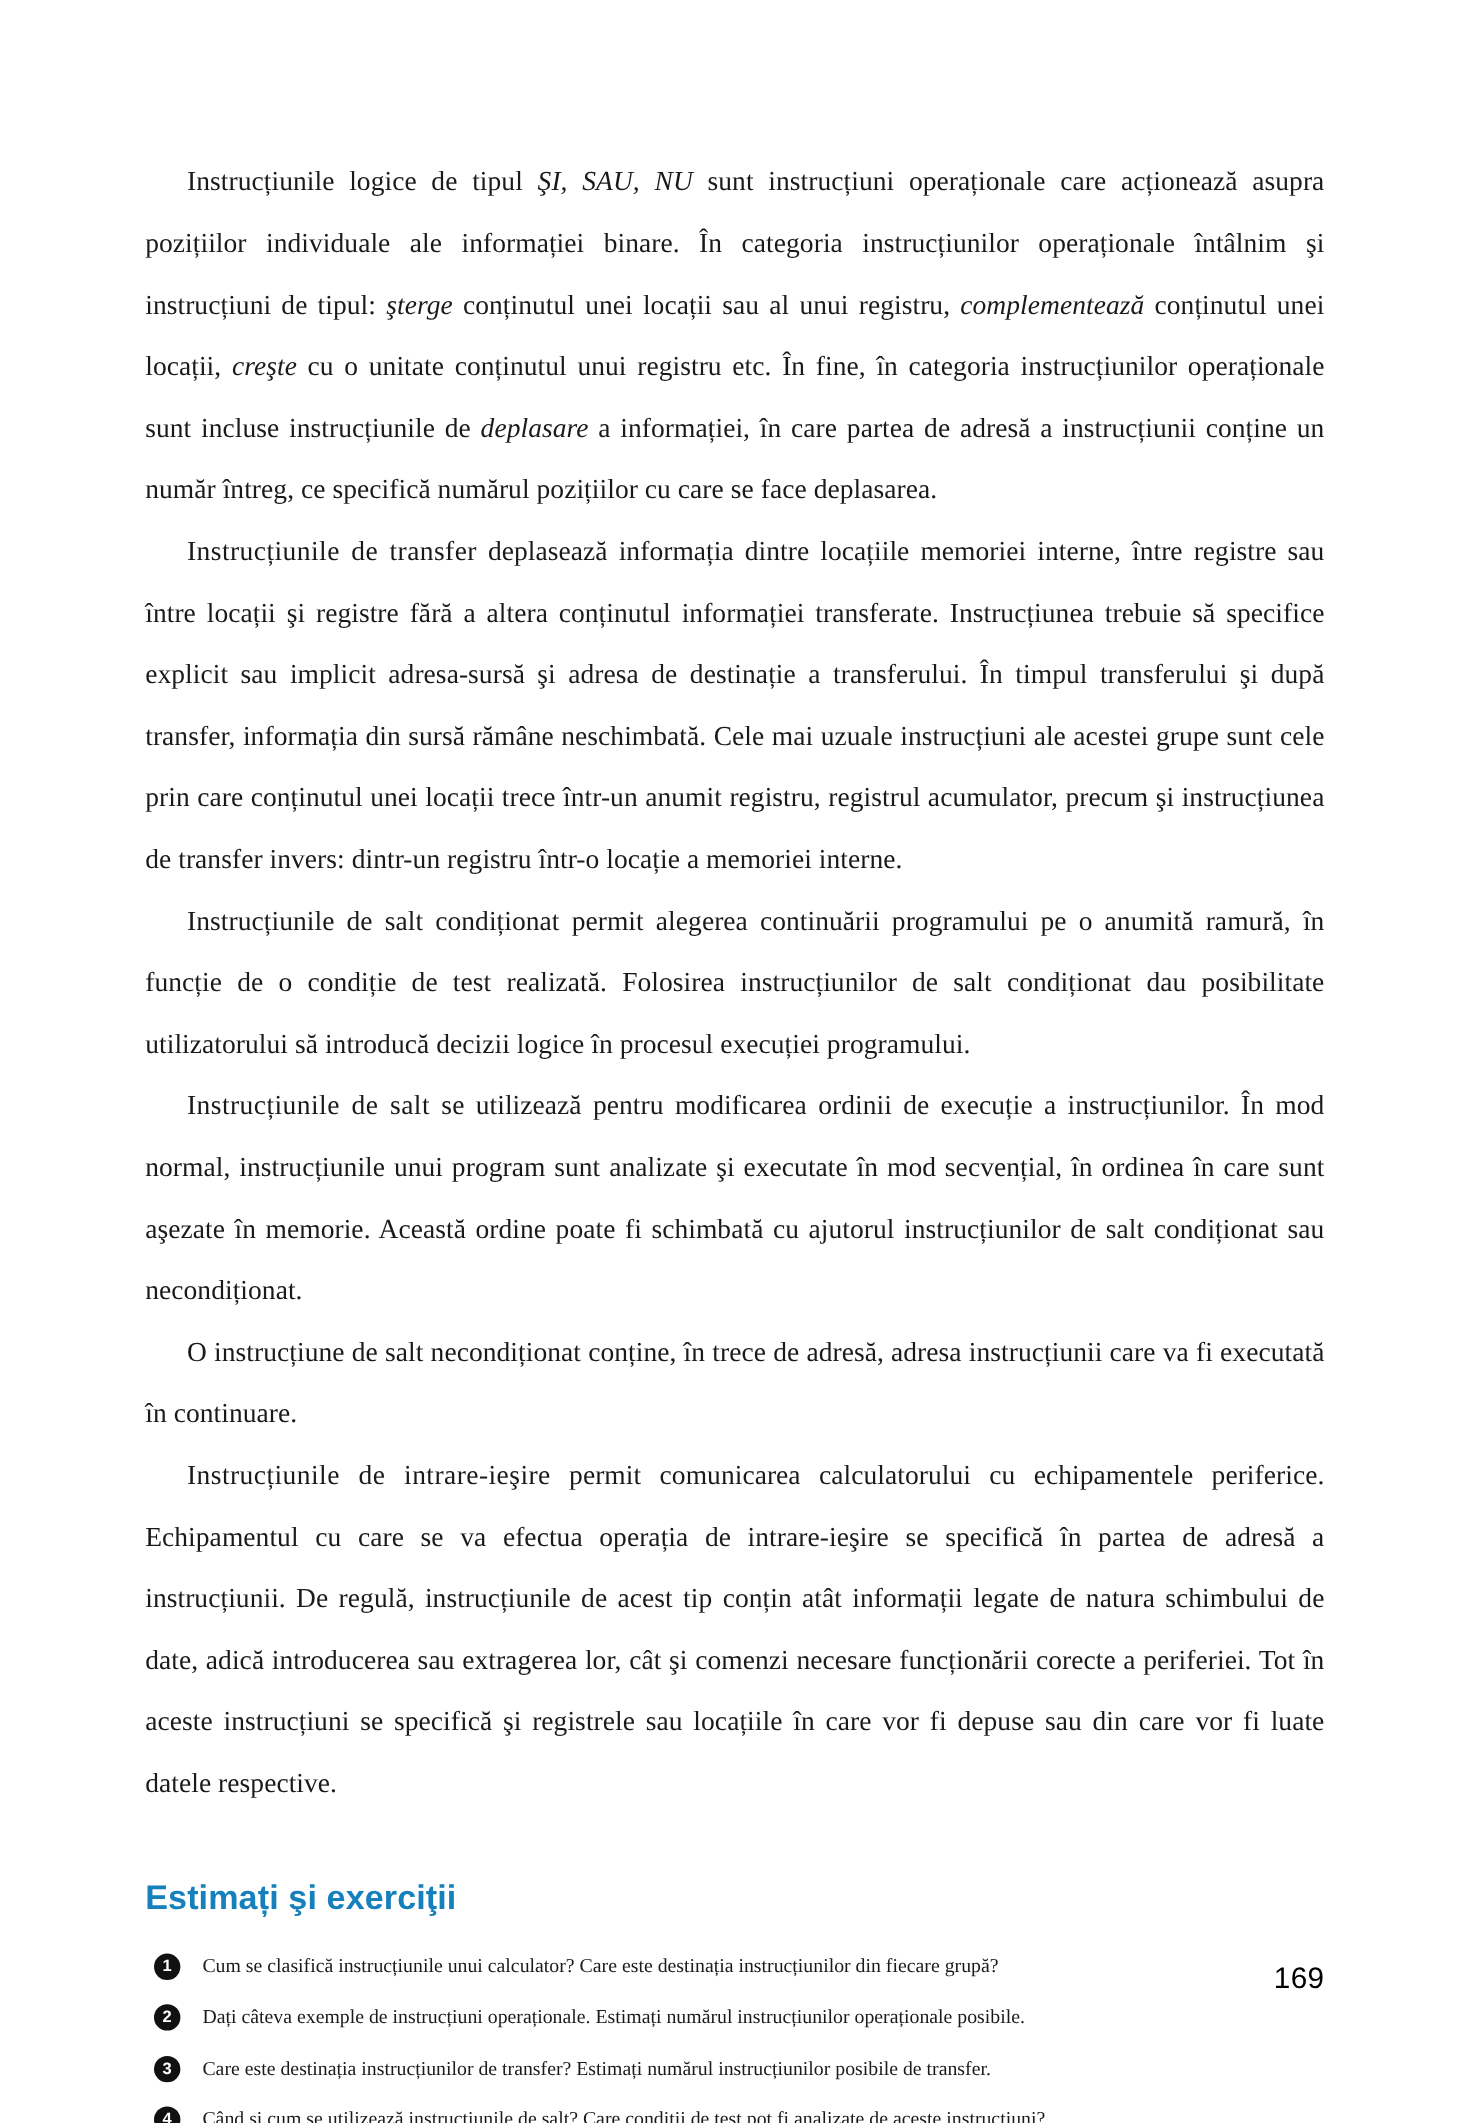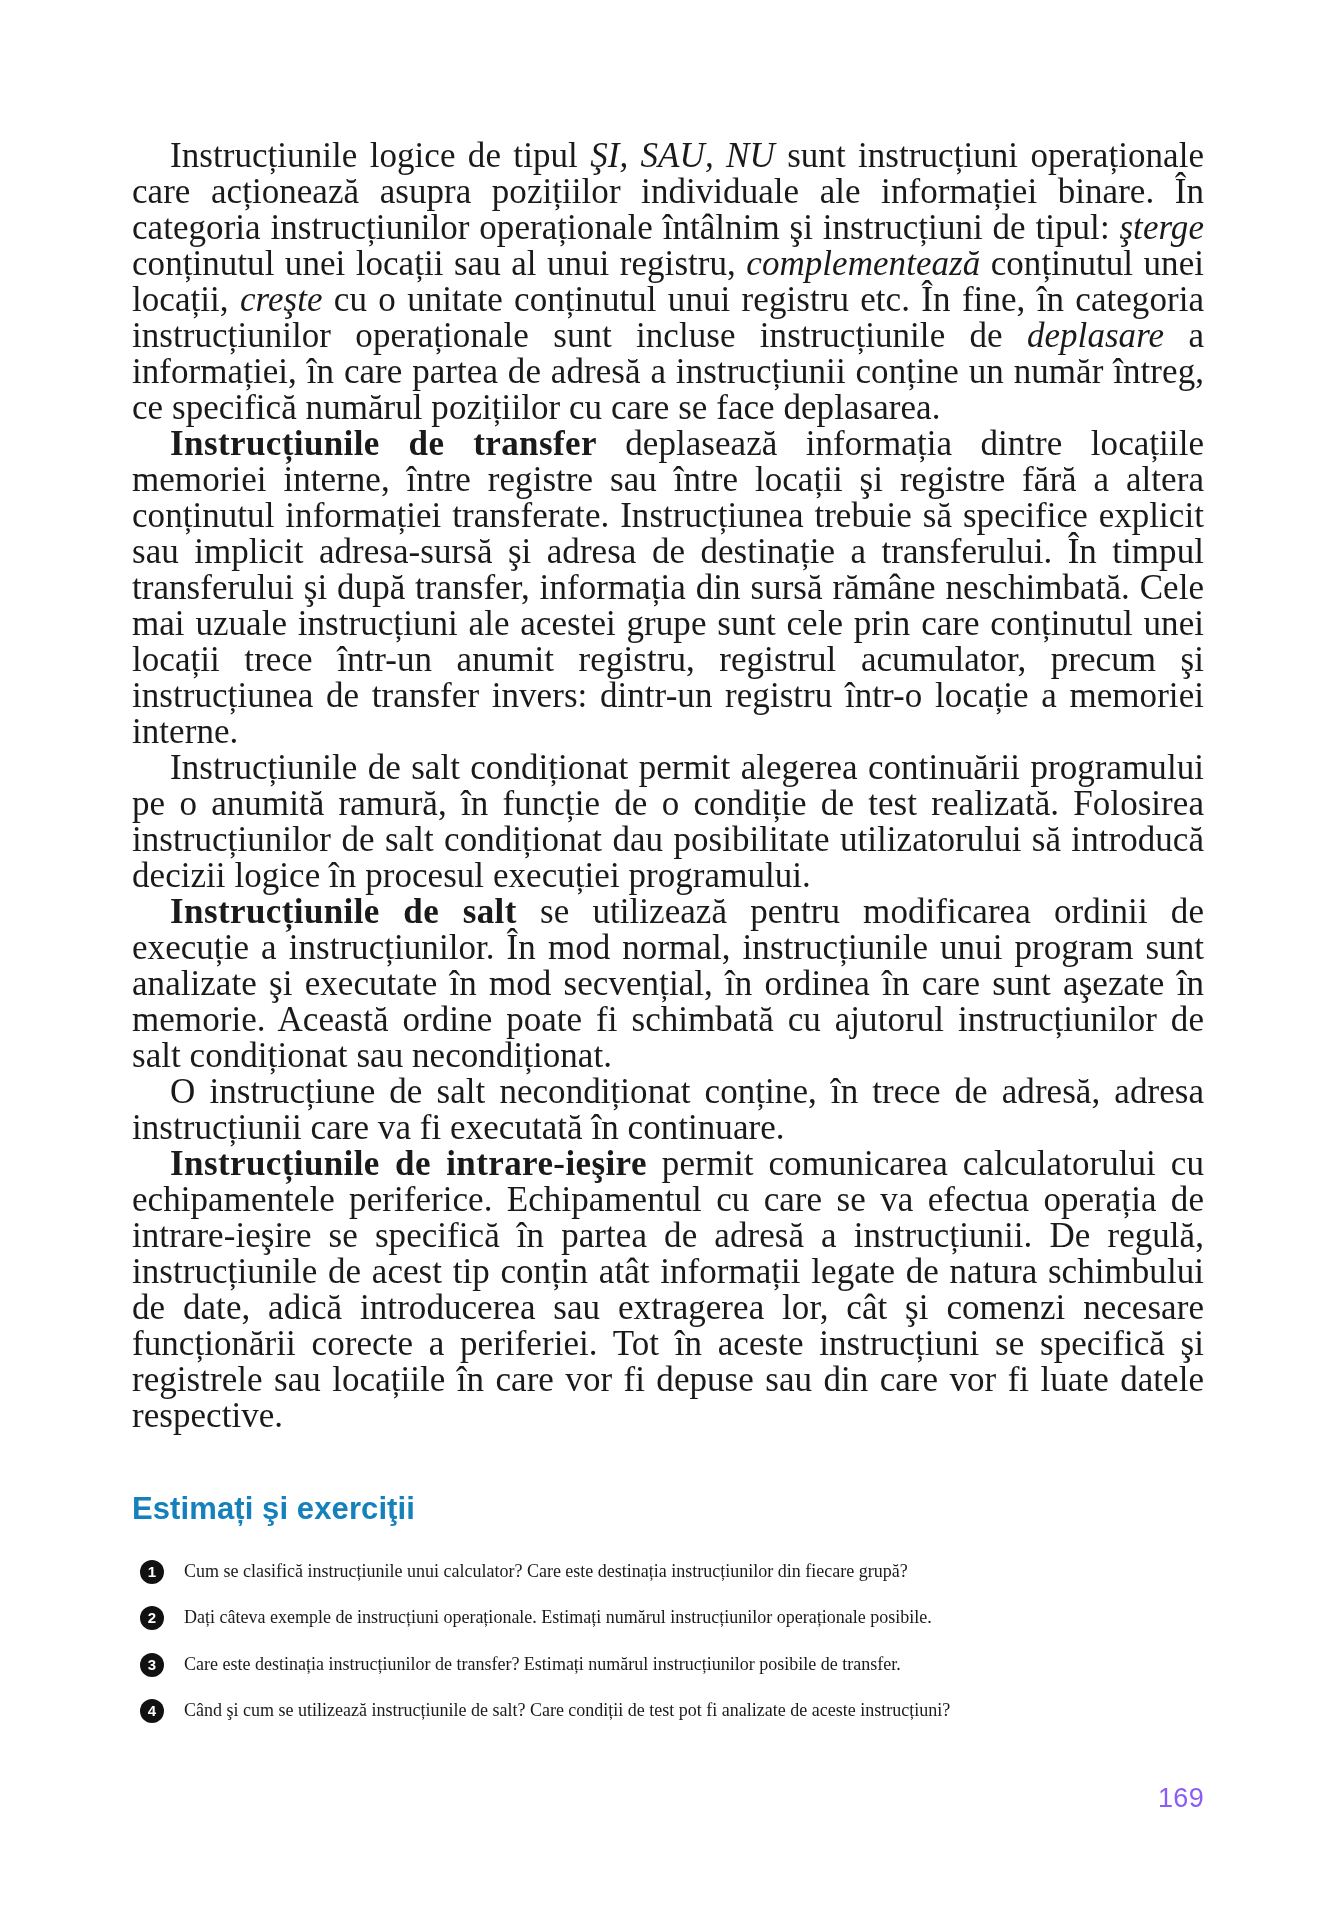--- a/index.html
+++ b/index.html
@@ -29,32 +29,32 @@
     position: absolute;
     left: 132px;
     top: 138px;
     width: 1072px;
   }
 
   p.body {
     margin: 0;
     text-align: justify;
     text-justify: inter-word;
-    font-size: 35px;
-    line-height: 36px;
+    font-size: 25px;
+    line-height: 56px;
     letter-spacing: 0.05px;
     text-indent: 38px;
     hyphens: manual;
     -webkit-hyphens: manual;
   }
 
   p.body + p.body { margin-top: 0; }
 
   b.lead {
-    font-weight: bold;
+    font-weight: normal;
     letter-spacing: 0.4px;
   }
 
   i.em {
     font-style: italic;
   }
 
   h2.section-heading {
     margin: 0;
     font-family: "Liberation Sans", "DejaVu Sans", sans-serif;
@@ -107,21 +107,21 @@
     text-justify: inter-word;
     text-indent: 0;
   }
 
   #page-number {
     position: absolute;
     right: 135px;
     top: 1783px;
     font-family: "Liberation Sans", "DejaVu Sans", sans-serif;
     font-size: 27px;
-    color: #8b5cf6;
+    color: #000000;
     letter-spacing: 0.3px;
   }
 </style>
 </head>
 <body style="color: rgb(26, 26, 26); background: rgb(255, 255, 255);">
 
 <div id="page">
 
   <div id="content">
 

